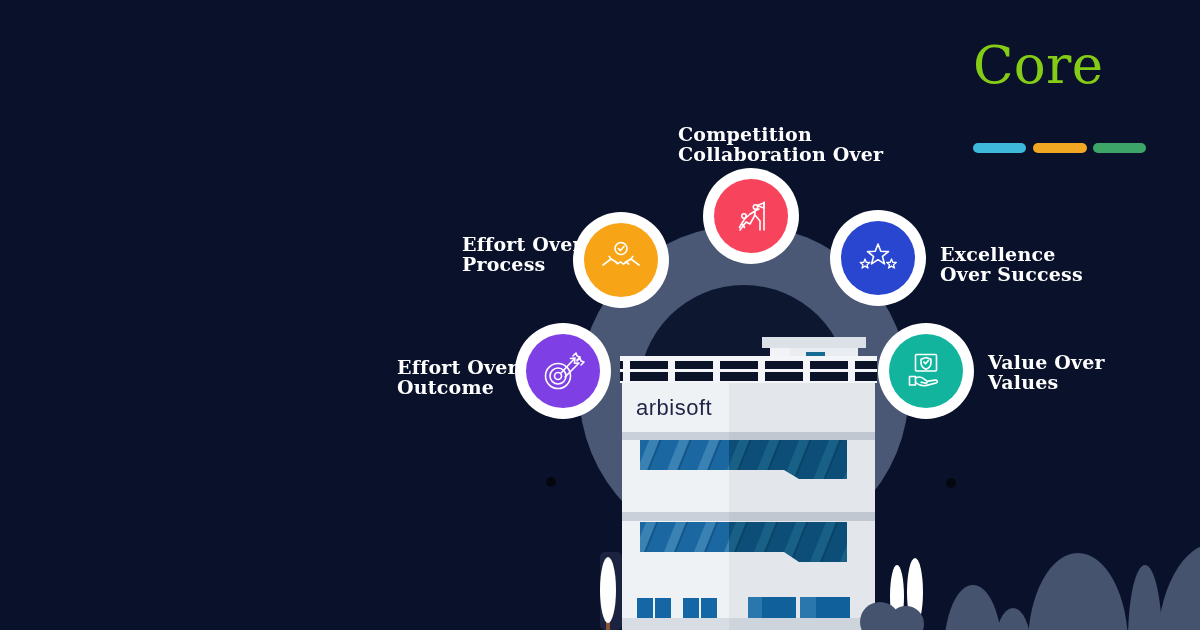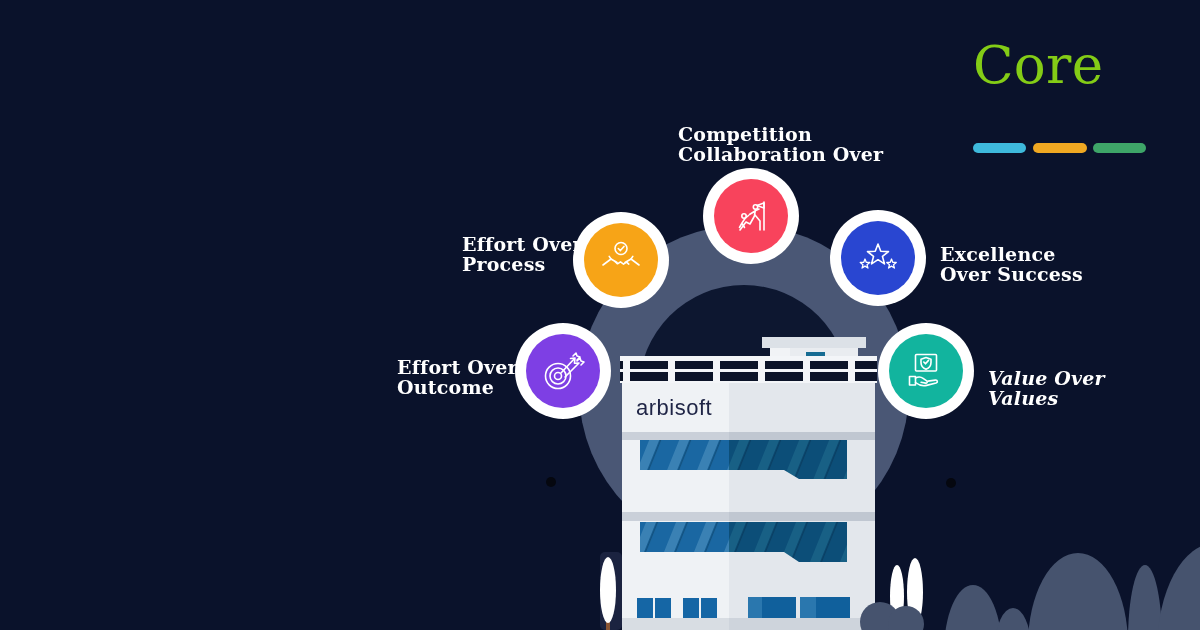--- a/index.html
+++ b/index.html
@@ -32,21 +32,21 @@
   
   .vlabel{
     position:absolute;color:#FFFFFF;font-weight:bold;font-size:19px;line-height:20px;
     letter-spacing:0.2px;white-space:nowrap;
   }
   .vlabel span{display:block;}
   .l-collaboration{left:678px;top:124px;}
   .l-trust{left:462px;top:234px;}
   .l-excellence{left:940px;top:244px;}
   .l-effort{left:397px;top:357px;}
-  .l-value{left:988px;top:368px;font-style:italic;}
+  .l-value{left:988px;top:352px;}
 
   
   .title{position:absolute;left:973px;top:46px;color:#84cc16;font-weight:normal;
          font-size:53px;line-height:37px;letter-spacing:0.3px;}
   .title span{display:block;}
   .pill{position:absolute;top:143px;height:10px;border-radius:5px;}
   .pill-cyan{left:973px;width:53px;background:#3EB9DC;}
   .pill-orange{left:1033px;width:54px;background:#F0A822;}
   .pill-green{left:1093px;width:53px;background:#3EA568;}
 

